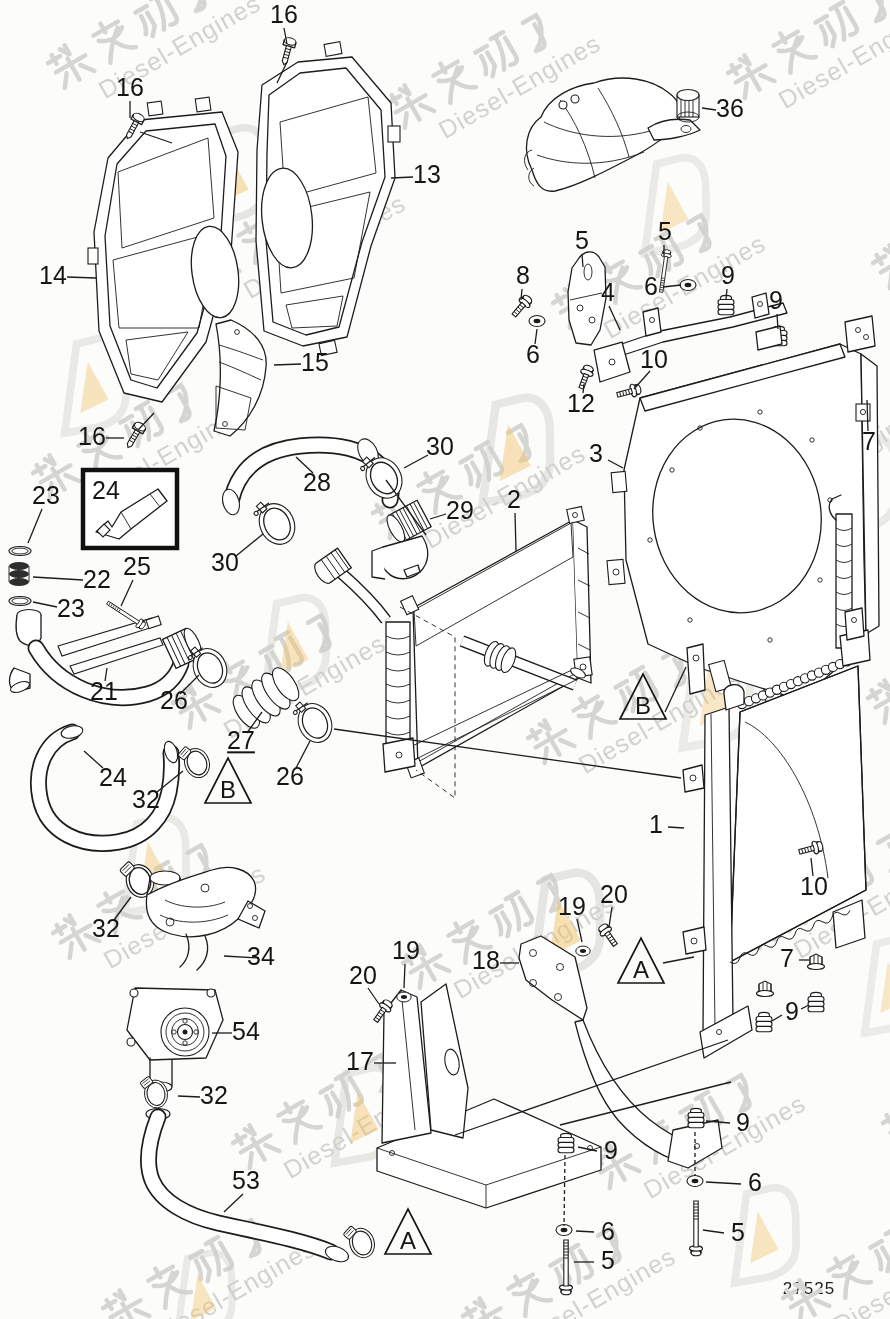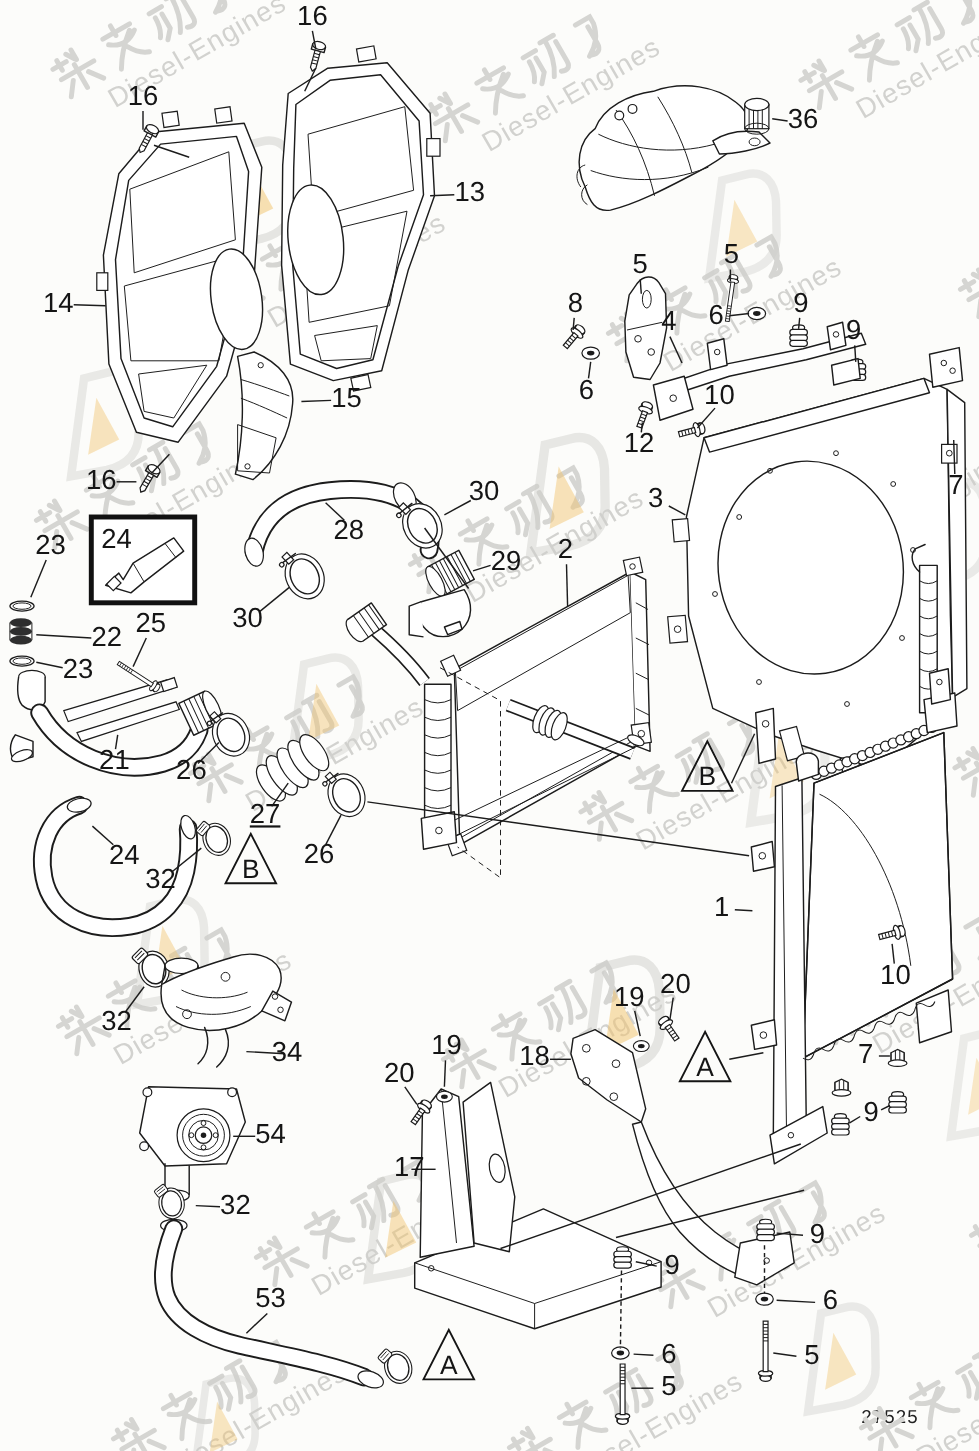--- a/index.html
+++ b/index.html
@@ -881,21 +881,21 @@
       <div class="callout" style="left: 174px; top: 702px;">26</div>
       <div class="callout" style="left: 241px; top: 742px; text-decoration: underline;">27</div>
       <div class="callout" style="left: 290px; top: 778px;">26</div>
       <div class="callout" style="left: 113px; top: 779px;">24</div>
       <div class="callout" style="left: 146px; top: 801px;">32</div>
       <div class="callout" style="left: 106px; top: 930px;">32</div>
       <div class="callout" style="left: 261px; top: 958px;">34</div>
       <div class="callout" style="left: 246px; top: 1033px;">54</div>
       <div class="callout" style="left: 214px; top: 1097px;">32</div>
       <div class="callout" style="left: 246px; top: 1182px;">53</div>
-      <div class="callout" style="left: 360px; top: 1063px; margin-left: 12px;">17</div>
+      <div class="callout" style="left: 360px; top: 1063px;">17</div>
       <div class="callout" style="left: 486px; top: 962px;">18</div>
       <div class="callout" style="left: 406px; top: 952px;">19</div>
       <div class="callout" style="left: 363px; top: 977px;">20</div>
       <div class="callout" style="left: 572px; top: 908px;">19</div>
       <div class="callout" style="left: 614px; top: 896px;">20</div>
       <div class="callout" style="left: 656px; top: 826px;">1</div>
       <div class="callout" style="left: 814px; top: 888px;">10</div>
       <div class="callout" style="left: 787px; top: 960px;">7</div>
       <div class="callout" style="left: 792px; top: 1013px;">9</div>
       <div class="callout" style="left: 743px; top: 1124px;">9</div>

